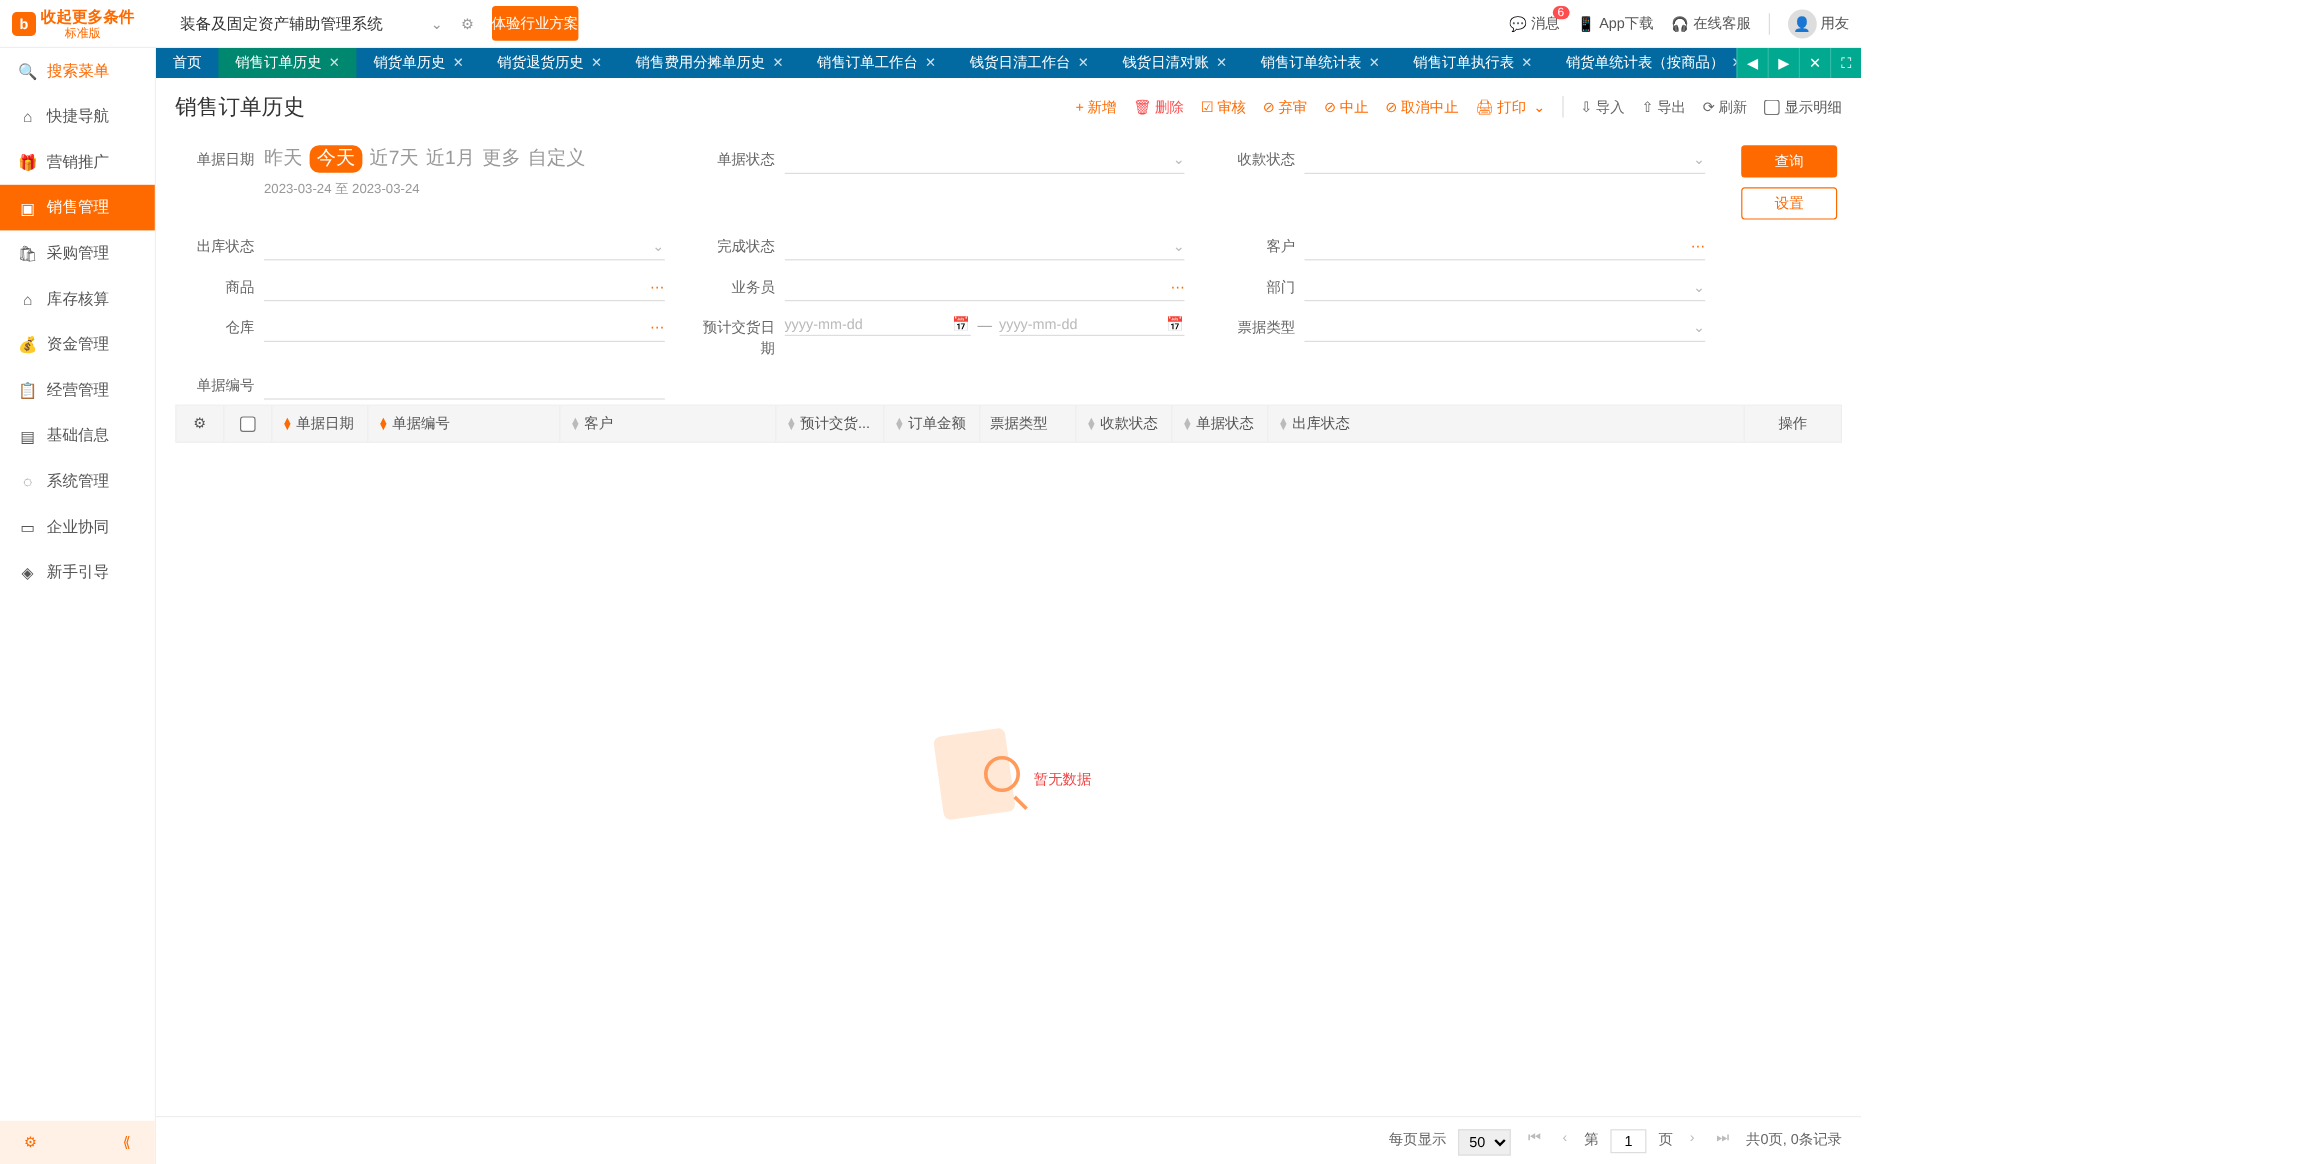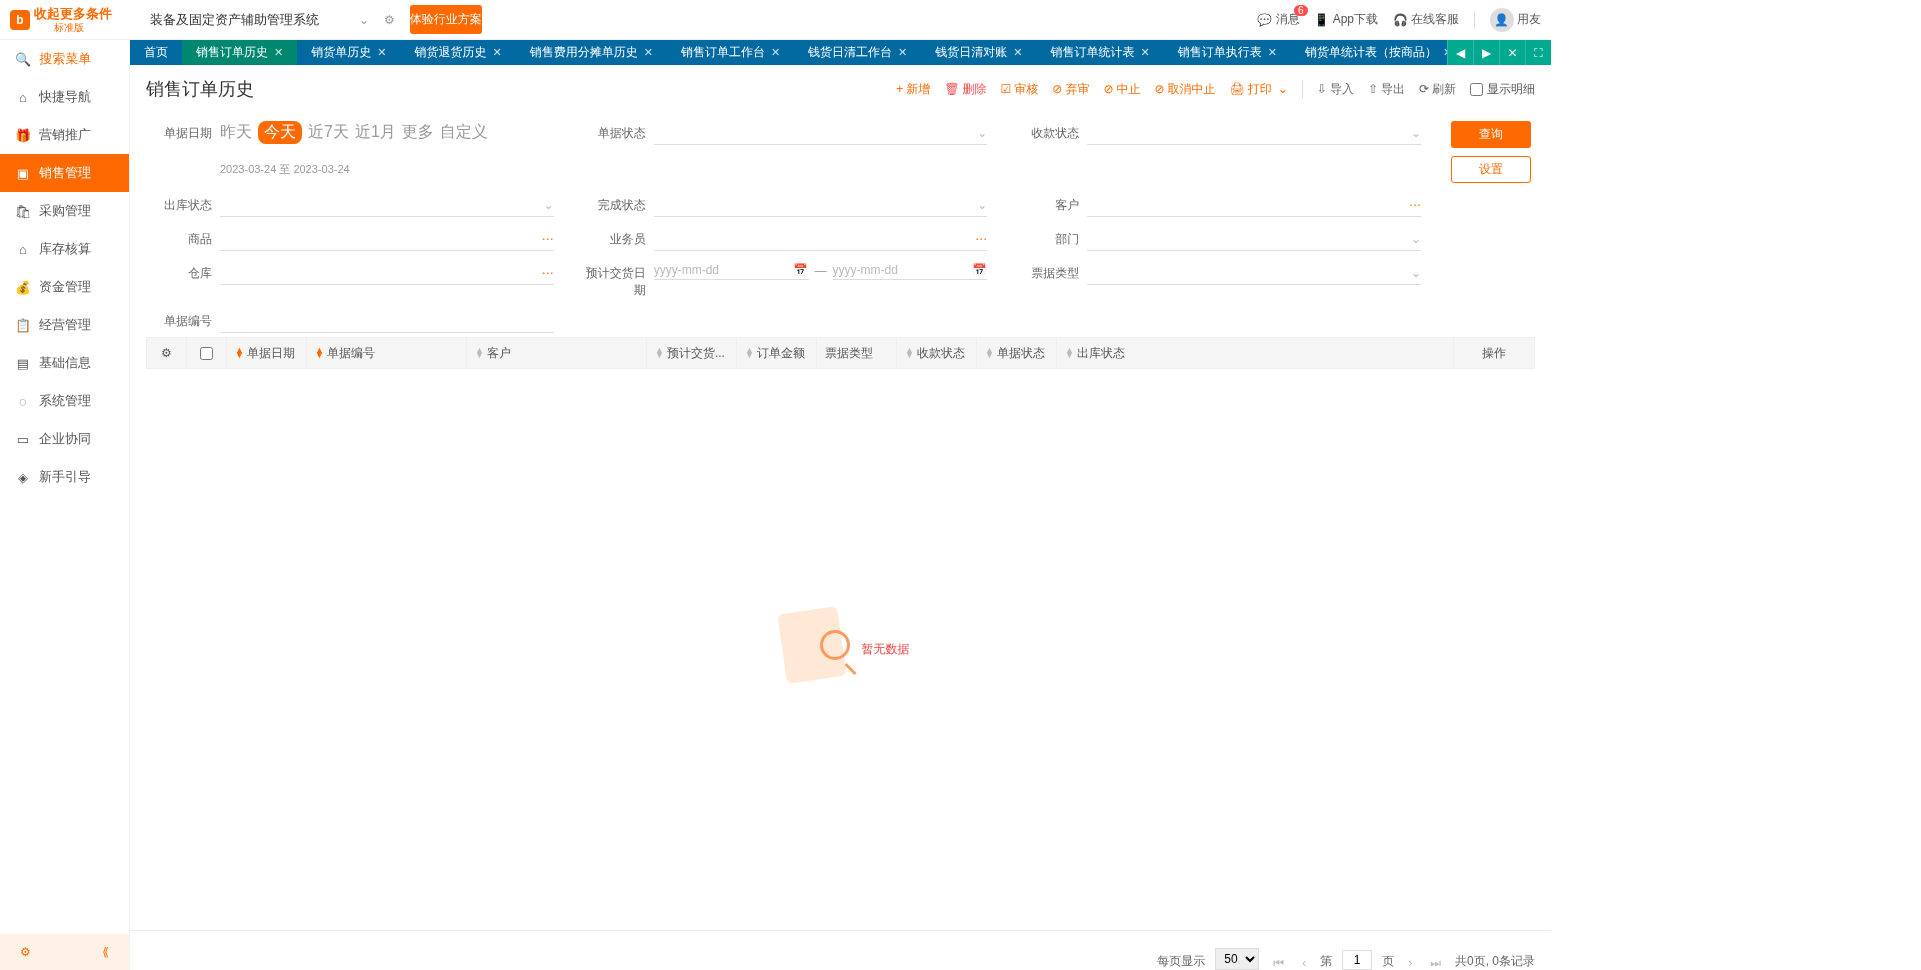--- a/index.html
+++ b/index.html
@@ -62,21 +62,21 @@
 
 .filters { padding: 8px 20px 0 20px; }
 .filter-grid { display: grid; grid-template-columns: 1fr 1fr 1fr 80px; gap: 10px 30px; }
 .filter-row { display: flex; align-items: flex-start; }
 .flabel { width: 70px; text-align: right; color: #666; padding-top: 4px; padding-right: 8px; font-size: 12px; }
 .finput { flex: 1; border-bottom: 1px solid #ddd; min-height: 24px; display: flex; align-items: center; color: #999; position: relative; }
 .finput .suffix { position: absolute; right: 0; color: #bbb; }
 .date-tags { display: flex; gap: 6px; align-items: center; flex-wrap: wrap; }
 .dtag { color: #999; font-size: 16px; }
 .dtag.active { background: #ff6a00; color: #fff; padding: 1px 6px; border-radius: 8px; }
-.date-range { color: #999; font-size: 11px; margin-top: 18px; }
+.date-range { color: #999; font-size: 11px; margin-top: 6px; }
 .btn-col { display: flex; flex-direction: column; gap: 8px; }
 .btn-primary { background: #ff6a00; color: #fff; padding: 5px 16px; border-radius: 3px; text-align: center; font-size: 12px; }
 .btn-outline { border: 1px solid #ff6a00; color: #ff6a00; padding: 4px 16px; border-radius: 3px; text-align: center; font-size: 12px; }
 .date-pair { flex: 1; display: flex; align-items: center; gap: 6px; }
 .date-box { flex: 1; border-bottom: 1px solid #ddd; position: relative; color: #bbb; padding: 2px 0; }
 .date-box .cal { position: absolute; right: 0; color: #ff6a00; }
 .collapse-bar { text-align: center; padding: 6px 0; color: #999; font-size: 12px; background: #f9f9f9; margin-top: 10px; border-radius: 3px; }
 
 
 .table-wrap { flex: 1; display: flex; flex-direction: column; margin: 4px 16px 0 16px; overflow: hidden; }
@@ -84,21 +84,21 @@
 .th { padding: 0 8px; font-size: 12px; color: #555; border-right: 1px solid #eee; height: 100%; display: flex; align-items: center; gap: 3px; }
 .sort { color: #bbb; font-size: 9px; display: flex; flex-direction: column; line-height: 5px; }
 .sort.on { color: #ff6a00; }
 .empty { flex: 1; display: flex; flex-direction: row; align-items: center; justify-content: center; color: #ef4444; }
 .empty-img { width: 90px; height: 90px; margin-bottom: 10px; position: relative; }
 .doc-shape { position: absolute; width: 60px; height: 70px; background: #ffe8d6; border-radius: 6px; left: 10px; top: 10px; transform: rotate(-8deg); }
 .mag-shape { position: absolute; width: 30px; height: 30px; border: 3px solid #ff9a5a; border-radius: 50%; right: 12px; top: 30px; }
 .mag-handle { position: absolute; width: 3px; height: 14px; background: #ff9a5a; right: 10px; bottom: 14px; transform: rotate(-45deg); }
 
 
-.pager { height: 40px; border-top: 1px solid #eee; display: flex; align-items: flex-end; justify-content: flex-end; padding: 0 16px; gap: 10px; color: #666; font-size: 12px; }
+.pager { height: 40px; border-top: 1px solid #eee; display: flex; align-items: flex-start; justify-content: flex-end; padding: 10px 16px; gap: 10px; color: #666; font-size: 12px; }
 .pager select, .pager input { border: 1px solid #ddd; padding: 2px 4px; font-size: 12px; }
 .pager input { width: 30px; text-align: center; }
 .pg-btn { color: #bbb; padding: 0 4px; }
 </style>
 </head>
 <body>
 
 <div class="app">
 
   <div class="header">

